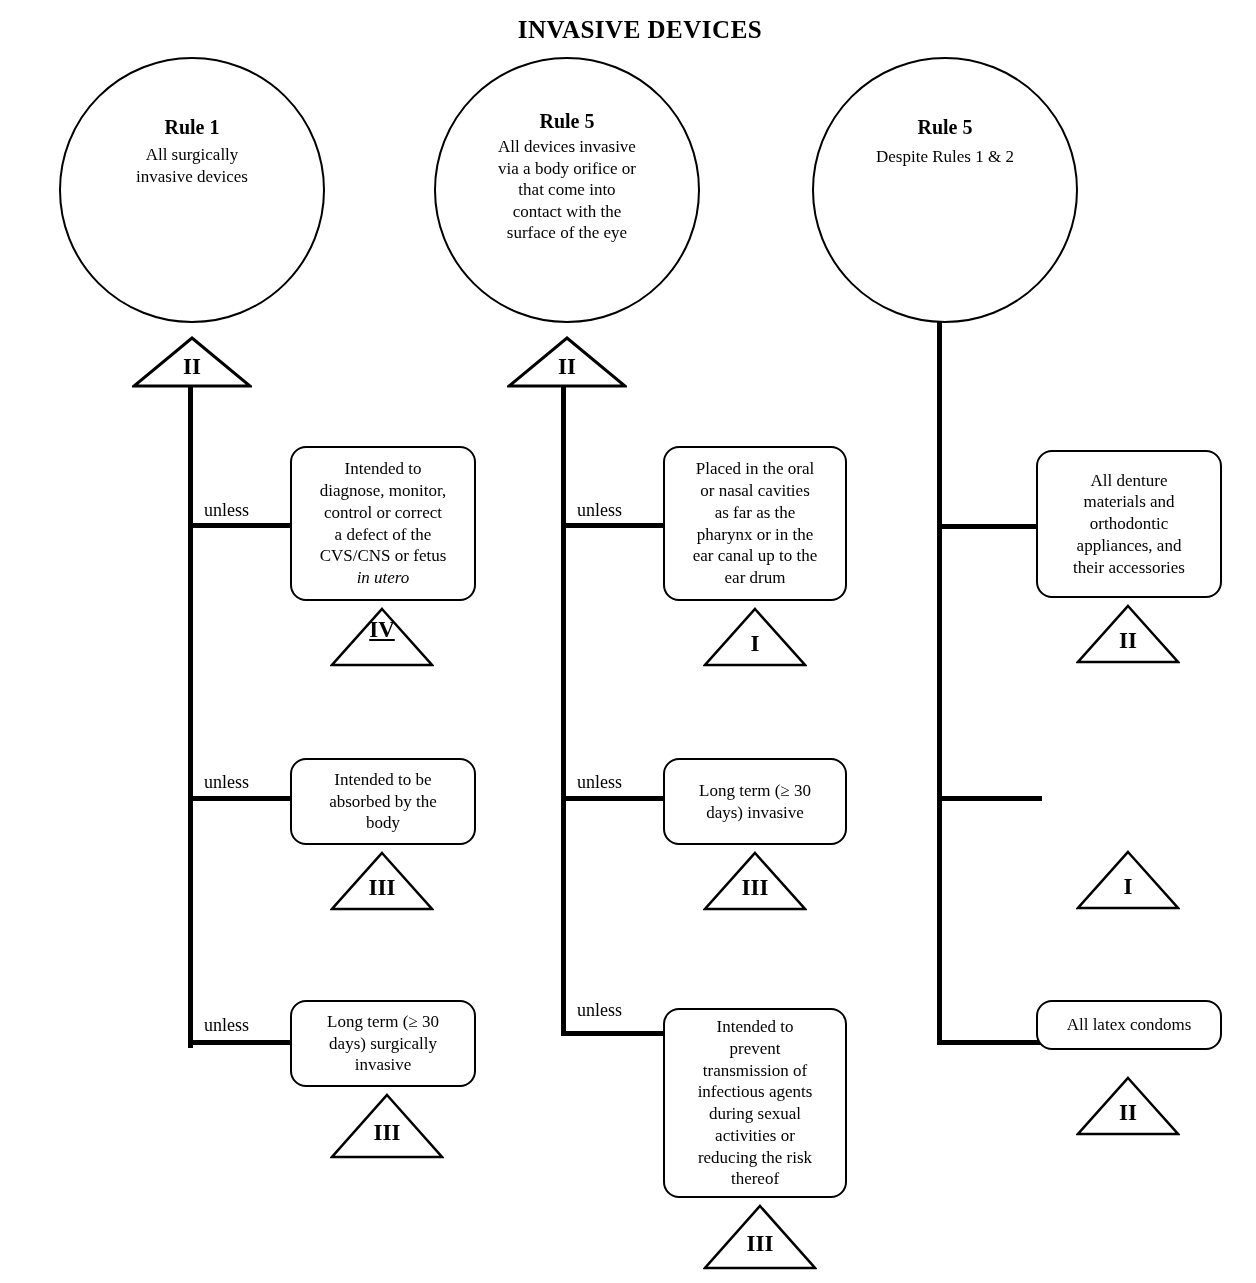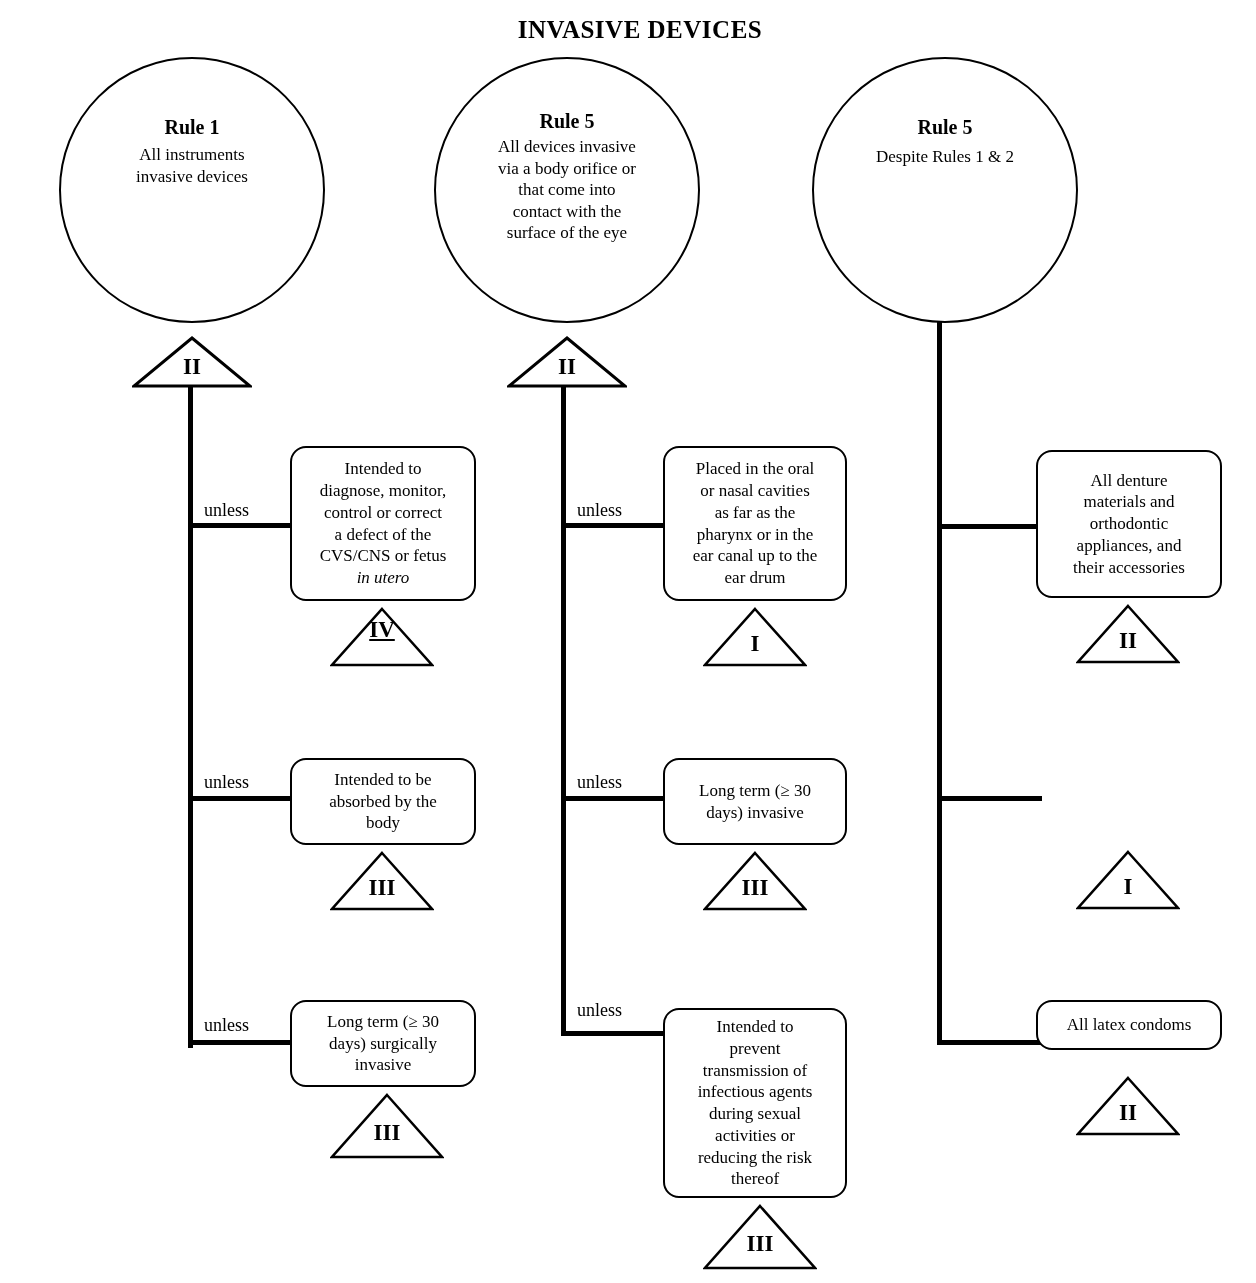--- a/index.html
+++ b/index.html
@@ -102,21 +102,21 @@
 </style>
 </head>
 <body>
 
 <div id="canvas">
 
   <div id="title">INVASIVE DEVICES</div>
 
   <div class="circle" style="left:47px; top:57px; width:266px; height:266px; padding-top:58px;">
     <div class="rule-name">Rule 1</div>
-    <div class="rule-desc pre" style="white-space:pre-line; margin-top:6px;">All instruments
+    <div class="rule-desc pre" style="white-space:pre-line; margin-top:6px;">All surgically
 invasive devices</div>
   </div>
 
   <div class="tri" style="left:120px; top:336px; width:120px; height:52px;">
     <svg width="120" height="52" viewBox="0 0 120 52">
         <polygon points="60,2 118,50 2,50" fill="#fff" stroke="#000" stroke-width="3"></polygon>
       </svg>
     <div class="tri-label" style="top:18px;">II</div>
   </div>
 

